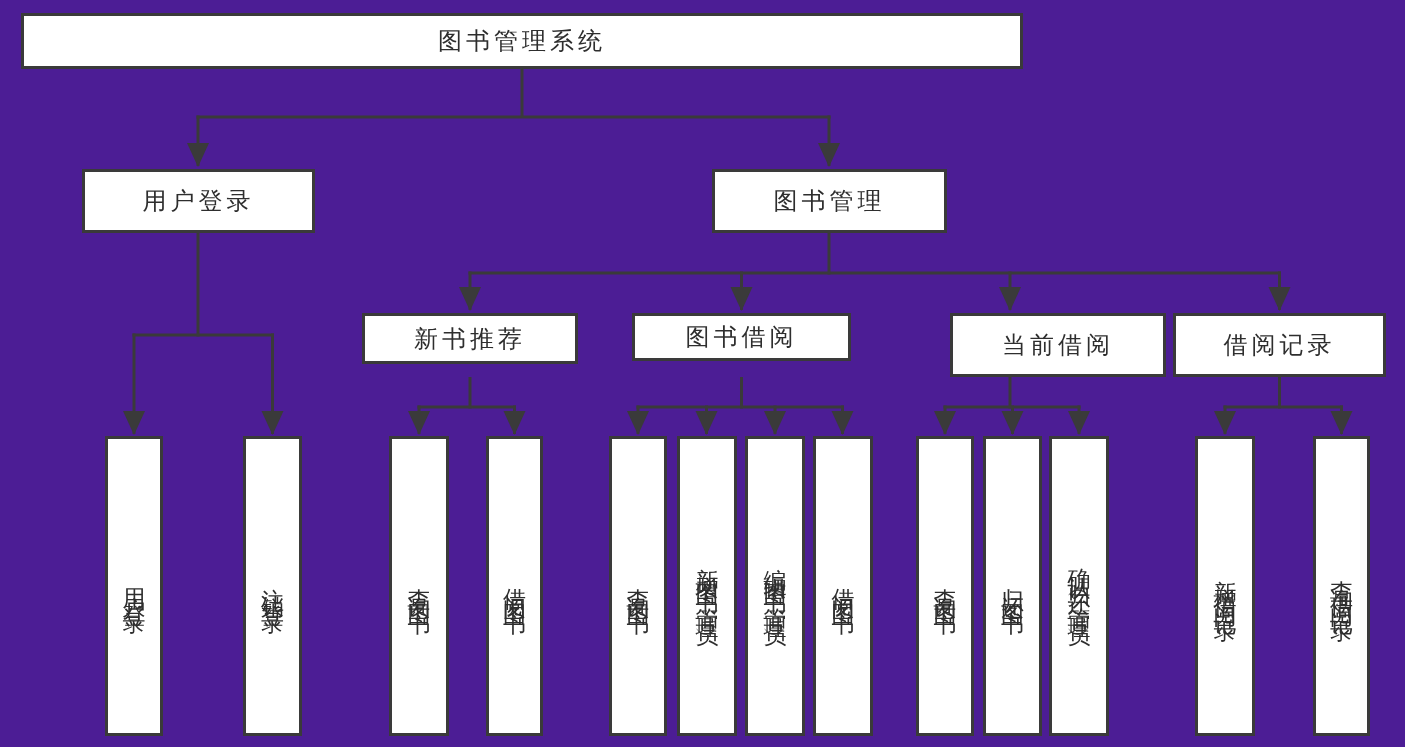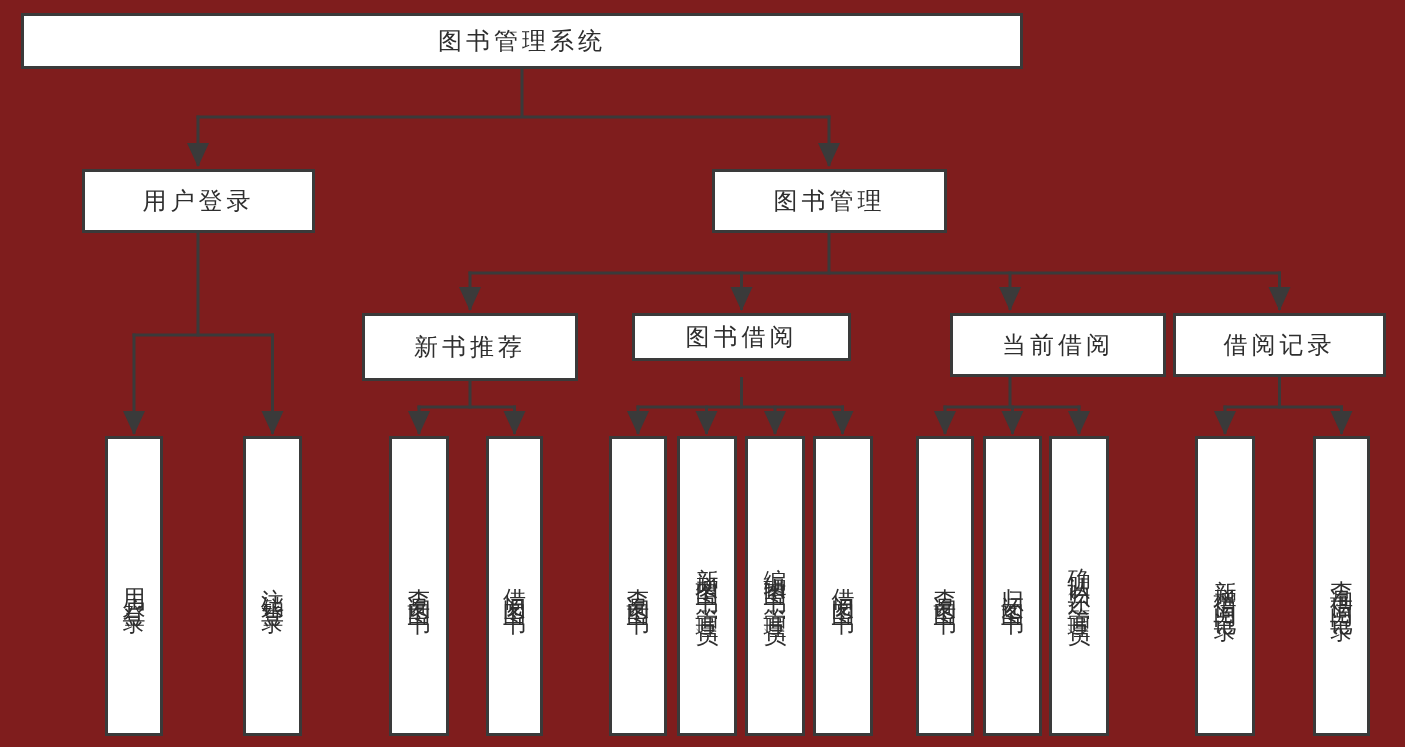--- a/index.html
+++ b/index.html
@@ -4,21 +4,21 @@
 <style>
   html, body {
     margin: 0;
     padding: 0;
     background: #ffffff;
   }
   .canvas {
     position: relative;
     width: 1405px;
     height: 747px;
-    background: #7f1d1d;
+    background: #4c1d95;
     font-family: "Liberation Sans", "DejaVu Sans", sans-serif;
     color: #2e2e2e;
     overflow: hidden;
   }
   svg.wires {
     position: absolute;
     left: 0; top: 0;
     width: 1405px;
     height: 747px;
     z-index: 1;
@@ -115,21 +115,21 @@
     <span>图书管理系统</span>
   </div>
 
   <div class="node hnode" style="left:82px; top:169px; width:233px; height:64px;">
     <span>用户登录</span>
   </div>
   <div class="node hnode" style="left:712px; top:169px; width:235px; height:64px;">
     <span>图书管理</span>
   </div>
 
-  <div class="node hnode" style="left:362px; top:313px; width:216px; height:68px;">
+  <div class="node hnode" style="left:362px; top:313px; width:216px; height:51px;">
     <span>新书推荐</span>
   </div>
   <div class="node hnode" style="left:632px; top:313px; width:219px; height:48px;">
     <span>图书借阅</span>
   </div>
   <div class="node hnode" style="left:902px; top:313px; width:216px; height:64px;margin-left:48px;">
     <span>当前借阅</span>
   </div>
   <div class="node hnode" style="left:1173px; top:313px; width:213px; height:64px;">
     <span>借阅记录</span>

